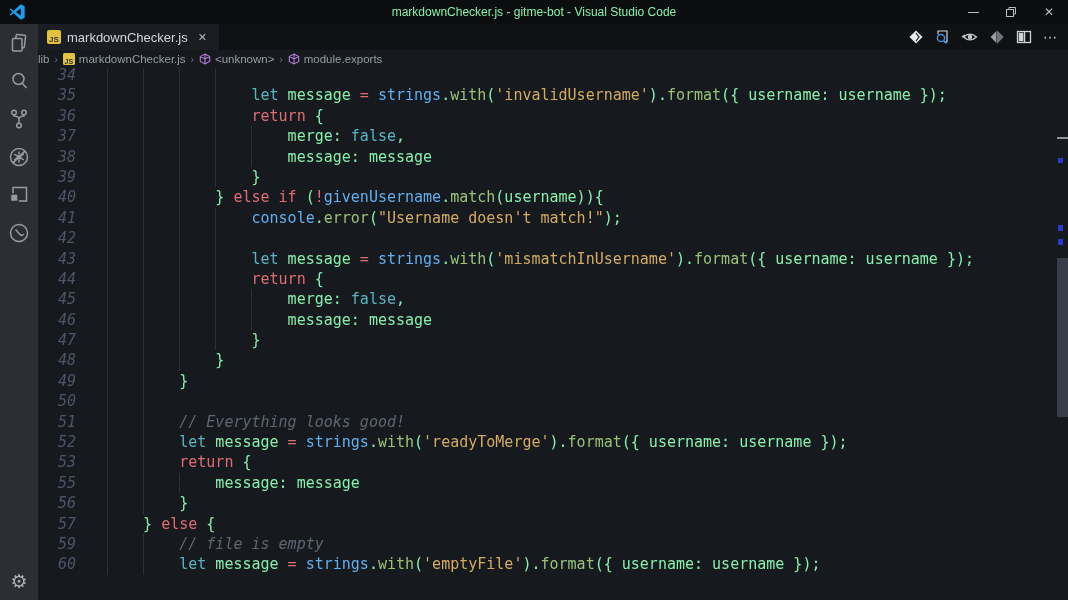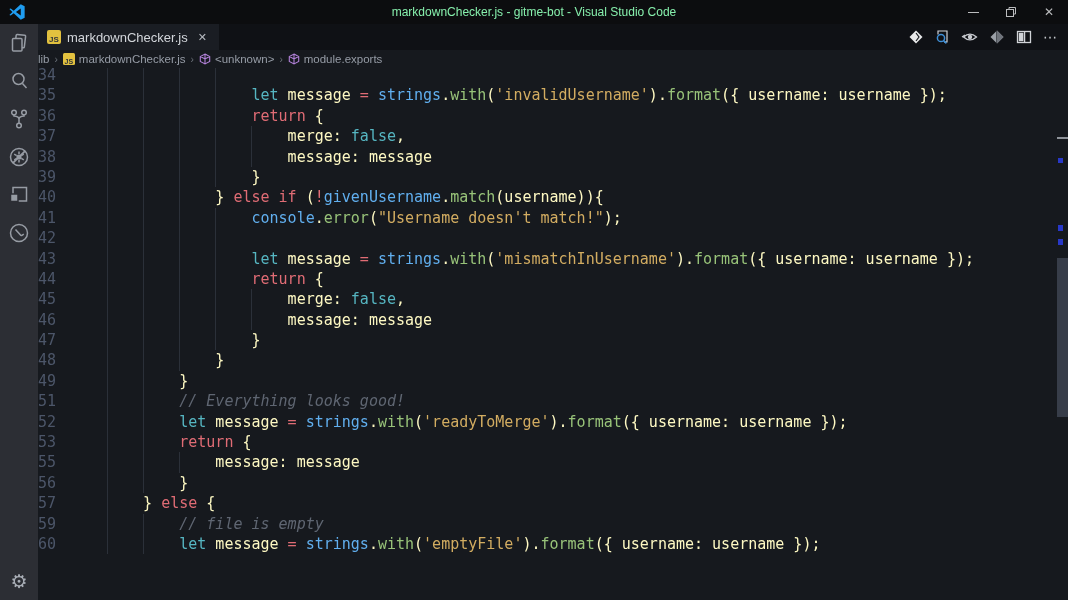--- a/index.html
+++ b/index.html
@@ -46,31 +46,31 @@
   .bc-sep { color:#6a7078; margin:0 5px; font-size:10px; }
   .bc-js { width:12px; height:12px; font-size:7px; border-radius:1.5px; }
   .bc-cube { width:12px; height:12px; }
   .bc-cube path { stroke:#b180d7; fill:none; stroke-width:1.1; }
 
   
   .editor { position:absolute; left:38px; top:68px; right:0; bottom:0; background:#16191e; overflow:hidden; }
   #code { position:absolute; left:0; top:-3px; right:11px;
           font-family:"DejaVu Sans Mono", monospace; font-size:15px; line-height:20.4px; }
   .row { display:flex; height:20.4px; }
-  .ln { flex:none; width:38px; text-align:left; color:#4c5669; margin-right:31px; }
+  .ln { flex:none; width:38px; text-align:right; color:#4c5669; margin-right:31px;font-style:italic; }
   .lc { white-space:pre; color:#abb2bf; }
   .ind { display:inline-block; height:20.4px; vertical-align:top;
          background:repeating-linear-gradient(to right, rgba(125,140,165,.20) 0, rgba(125,140,165,.20) 1px, transparent 1px, transparent 4ch); }
   .c-comment { font-style:italic;margin-top:12px; }
 
   
   .ruler { position:absolute; right:0; top:0; width:11px; bottom:0; }
   .ruler div { position:absolute; }
 </style>
-<style>.c-fg{color:#fef9c3}
+<style>.c-fg{color:#86efac}
 .c-red{color:#e06c75}
 .c-blue{color:#61afef}
 .c-green{color:#98c379}
 .c-str{color:#d2ac61}
 .c-cyan{color:#56b6c2}
 .c-comment{color:#5f6672}</style></head>
 <body>
 
 <div class="app">
 
@@ -270,20 +270,24 @@
         </div>
         <div class="row">
           <span class="ln">48</span>
           <span class="lc"><span class="ind" style="width: 12ch;"></span><span class="c-fg">}</span></span>
         </div>
         <div class="row">
           <span class="ln">49</span>
           <span class="lc"><span class="ind" style="width: 8ch;"></span><span class="c-fg">}</span></span>
         </div>
         <div class="row">
+          <span class="ln">50</span>
+          <span class="lc"><span class="ind" style="width: 8ch;"></span></span>
+        </div>
+        <div class="row">
           <span class="ln">51</span>
           <span class="lc"><span class="ind" style="width: 8ch;"></span><span class="c-comment">// Everything looks good!</span></span>
         </div>
         <div class="row">
           <span class="ln">52</span>
           <span class="lc"><span class="ind" style="width: 8ch;"></span><span class="c-cyan">let</span><span class="c-fg"> message </span><span class="c-red">=</span><span class="c-fg"> </span><span class="c-blue">strings</span><span class="c-fg">.</span><span class="c-green">with</span><span class="c-fg">(</span><span class="c-str">'readyToMerge'</span><span class="c-fg">).</span><span class="c-green">format</span><span class="c-fg">({ username: username });</span></span>
         </div>
         <div class="row">
           <span class="ln">53</span>
           <span class="lc"><span class="ind" style="width: 8ch;"></span><span class="c-red">return</span><span class="c-fg"> {</span></span>

